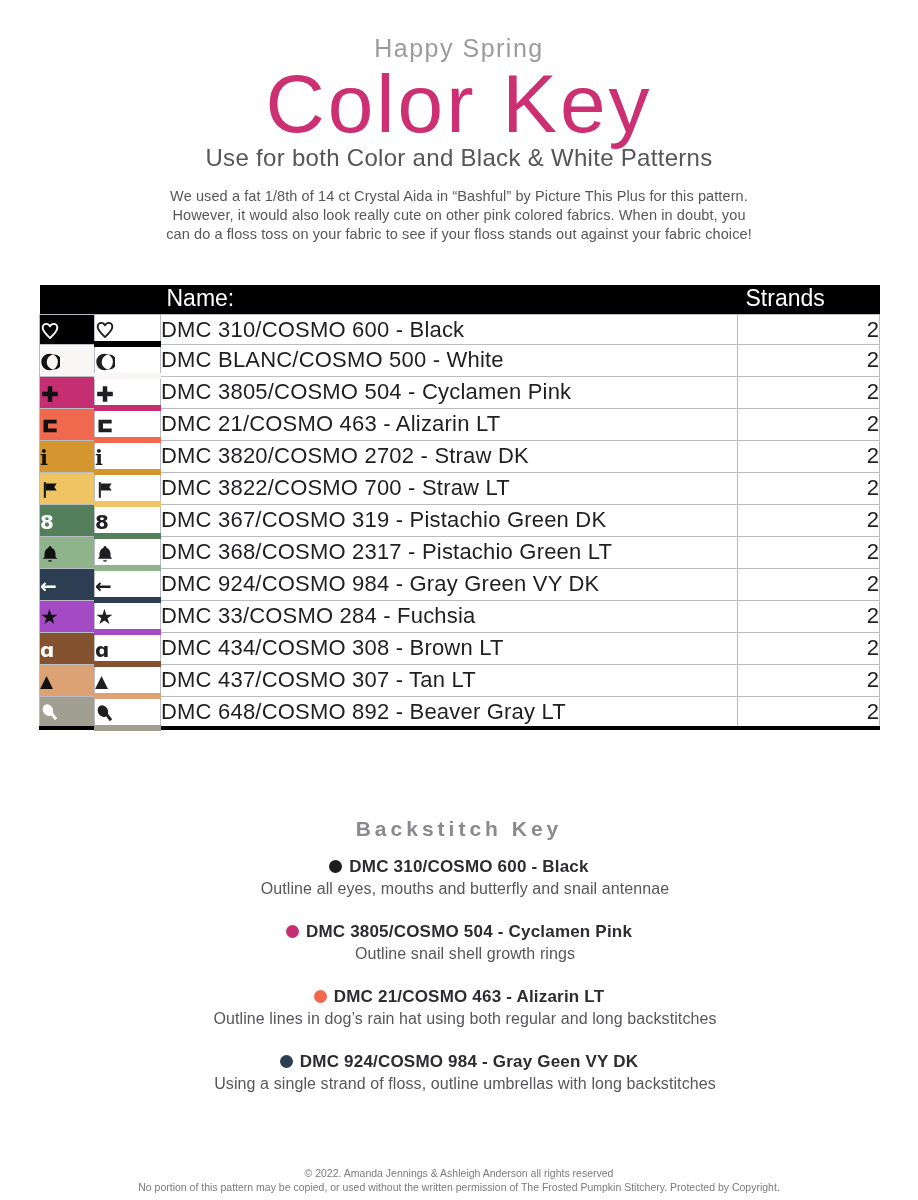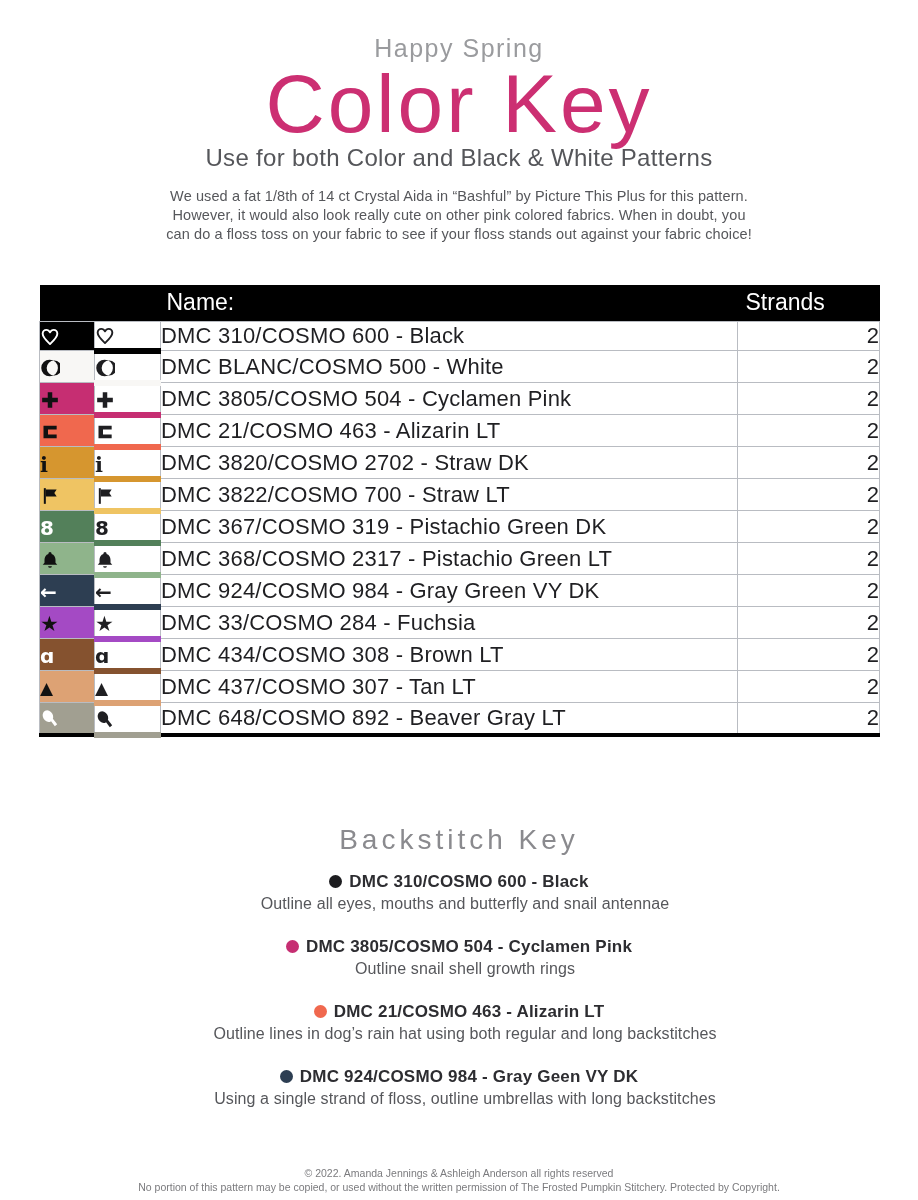--- a/index.html
+++ b/index.html
@@ -26,21 +26,21 @@
   table.key {
     width:840px; border-collapse:collapse; table-layout:fixed;
     border-bottom:4px solid #000;
   }
   table.key col.c-swatch  { width:55px; }
   table.key col.c-symbol  { width:66px; }
   table.key col.c-name    { width:577px; }
   table.key col.c-strands { width:142px; }
   table.key th {
     background:#000; color:#fff; font-weight:400; font-size:23px;
-    text-align:left; height:36px; padding:0 0 2px 6px; border:none;
+    text-align:left; height:29px; padding:0 0 2px 6px; border:none;
   }
   table.key th.h-strands { padding-left:8px; }
   table.key td {
     height:29px; padding:0; border:1px solid #b9bcc2; font-size:22px; color:#1f1f22;
     vertical-align:middle; overflow:hidden;
   }
   td.cell-swatch { padding-left:4px; border-right:3px solid #ffffff; border-left:1px solid #cfcfcf; }
   td.cell-symbol { padding-left:4px; background:#fff; color:#111; }
   td.cell-name   { padding-left:7px; letter-spacing:0.2px; }
   td.cell-strands{ text-align:right; padding-right:7px; }
@@ -49,21 +49,21 @@
   .sym-text {
     font-family:"DejaVu Sans", sans-serif; font-weight:bold; font-size:20px;
     line-height:1; display:inline-block; vertical-align:middle;
   }
   .sym-text.serif { font-family:"DejaVu Serif", serif; font-size:21px; }
   .sym-text.star { font-size:21px; }
   .sym-text.tri { font-size:17px; }
 
   
   .backstitch { margin-top:86px; text-align:center; }
-  .bs-heading { font-size:28px; letter-spacing:4px; color:#8a8a8e; font-weight:400; }
+  .bs-heading { font-size:21px; letter-spacing:4px; color:#8a8a8e; font-weight:700; }
   .bs-entries { margin-top:16px; }
   .bs-entry { margin-bottom:24px; }
   .bs-title-line { font-size:17px; font-weight:bold; color:#2d2d31; letter-spacing:0.2px; }
   .bs-bullet {
     display:inline-block; width:13px; height:13px; border-radius:50%;
     margin-right:7px; vertical-align:-1px;
   }
   .bs-desc { font-size:16px; color:#56575b; margin-top:3px; letter-spacing:0.1px;padding-left:12px; }
 
   

